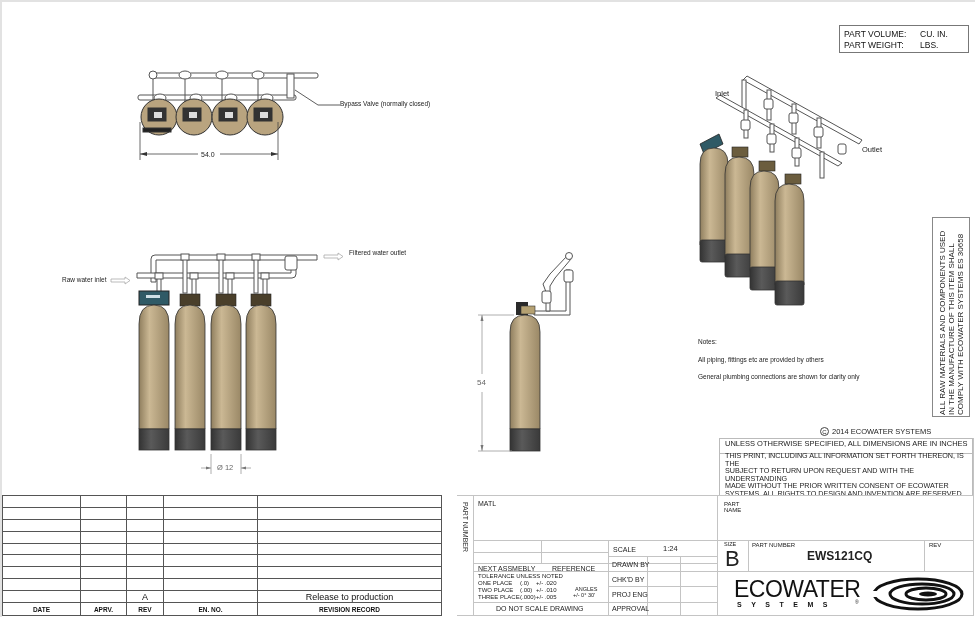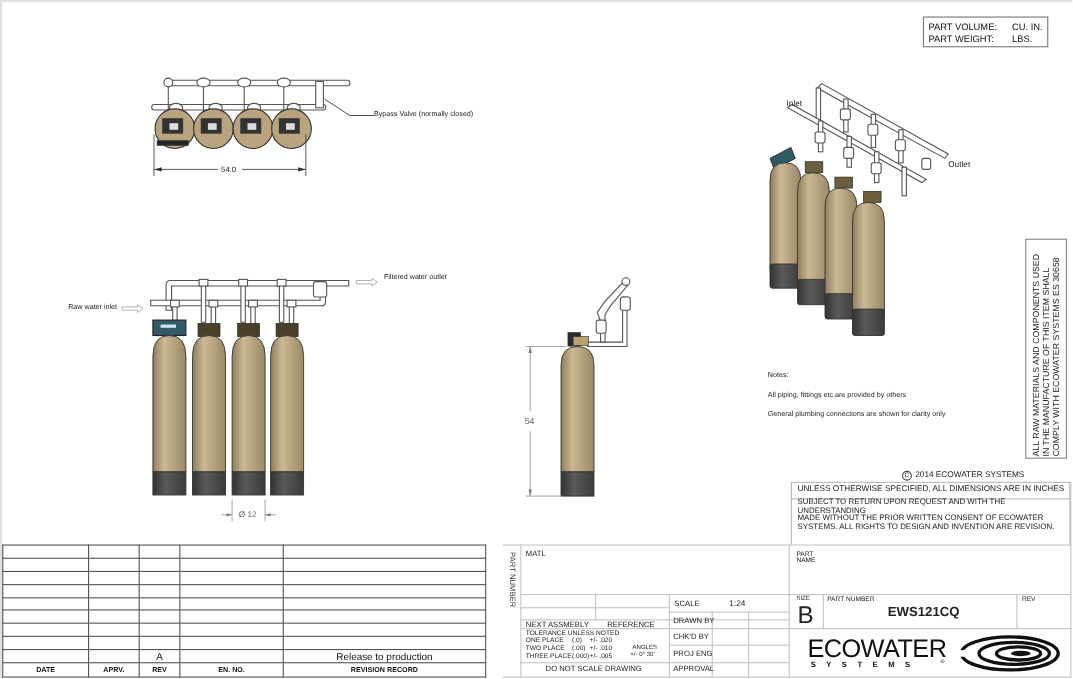--- a/index.html
+++ b/index.html
@@ -3,21 +3,21 @@
 <meta charset="utf-8">
 <style>
   * { box-sizing: border-box; margin: 0; padding: 0; }
   html, body { width: 975px; height: 617px; background: #ffffff; overflow: hidden; }
   body { position: relative; font-family: "Liberation Sans", sans-serif; color: #111; }
   .sheet { position: absolute; left: 0; top: 0; width: 975px; height: 617px; border-top: 2px solid #e2e2e2; border-left: 2px solid #e2e2e2; }
   .abs { position: absolute; }
   .txt { font-size: 7px; line-height: 1; white-space: nowrap; color: #222; }
 
   
-  .pv-box { left: 837px; top: 13px; width: 114px; height: 28px; border: 1px solid #777; padding: 3px 4px; }
+  .pv-box { left: 837px; top: 23px; width: 130px; height: 28px; border: 1px solid #777; padding: 3px 4px; }
   .pv-row { display: flex; font-size: 8.5px; line-height: 11px; color: #111; }
   .pv-row .k { width: 76px; }
 
   
   svg { position: absolute; overflow: visible; }
 
   
   .comply { left: 930px; top: 215px; width: 38px; height: 200px; border: 1px solid #888; }
   .comply-inner { position: absolute; left: 50%; top: 50%; width: 196px; transform: translate(-50%,-50%) rotate(-90deg); font-size: 8px; line-height: 9px; text-align: left; color: #222; }
 
@@ -263,23 +263,24 @@
       <div>IN THE MANUFACTURE OF THIS ITEM SHALL</div>
       <div>COMPLY WITH ECOWATER SYSTEMS ES 30658</div>
     </div>
   </div>
 
   <div class="abs copy">
     <span class="c">C</span><span>2014 ECOWATER SYSTEMS</span>
   </div>
   <div class="abs unless">UNLESS OTHERWISE SPECIFIED, ALL DIMENSIONS ARE IN INCHES</div>
   <div class="abs prop">
+    <div>THIS PRINT, INCLUDING ALL INFORMATION SET FORTH THEREON, IS THE</div>
     <div>SUBJECT TO RETURN UPON REQUEST AND WITH THE UNDERSTANDING</div>
     <div>MADE WITHOUT THE PRIOR WRITTEN CONSENT OF ECOWATER</div>
-    <div>SYSTEMS. ALL RIGHTS TO DESIGN AND INVENTION ARE REVISION.</div>
+    <div>SYSTEMS. ALL RIGHTS TO DESIGN AND INVENTION ARE RESERVED.</div>
   </div>
 
   <table class="abs rev-table">
     <colgroup>
         <col style="width:78px">
         <col style="width:46px">
         <col style="width:37px">
         <col style="width:94px">
         <col>
       </colgroup>

